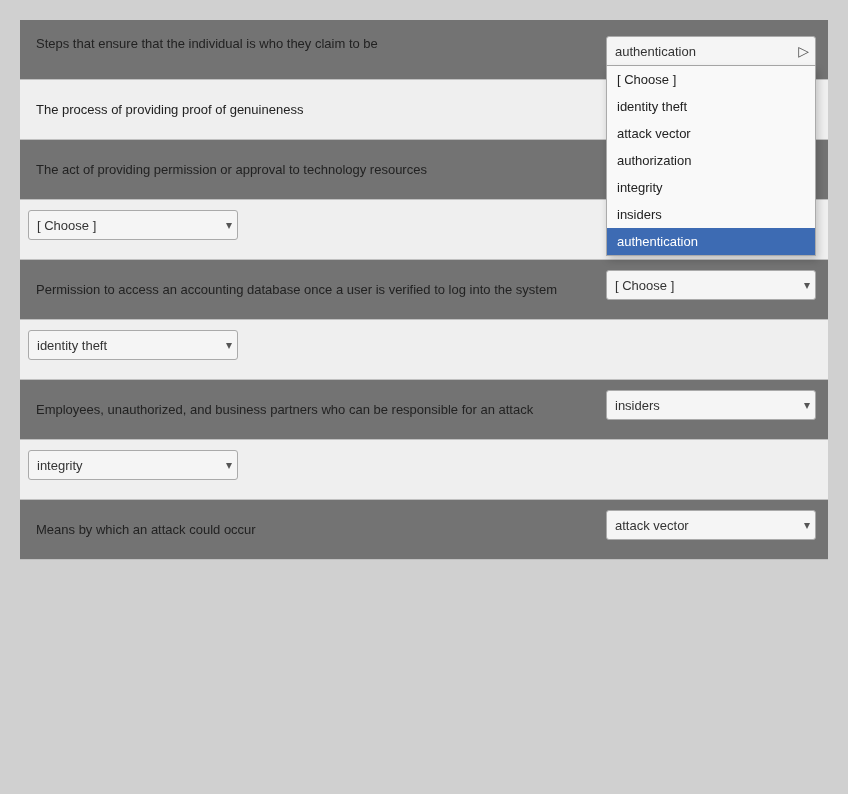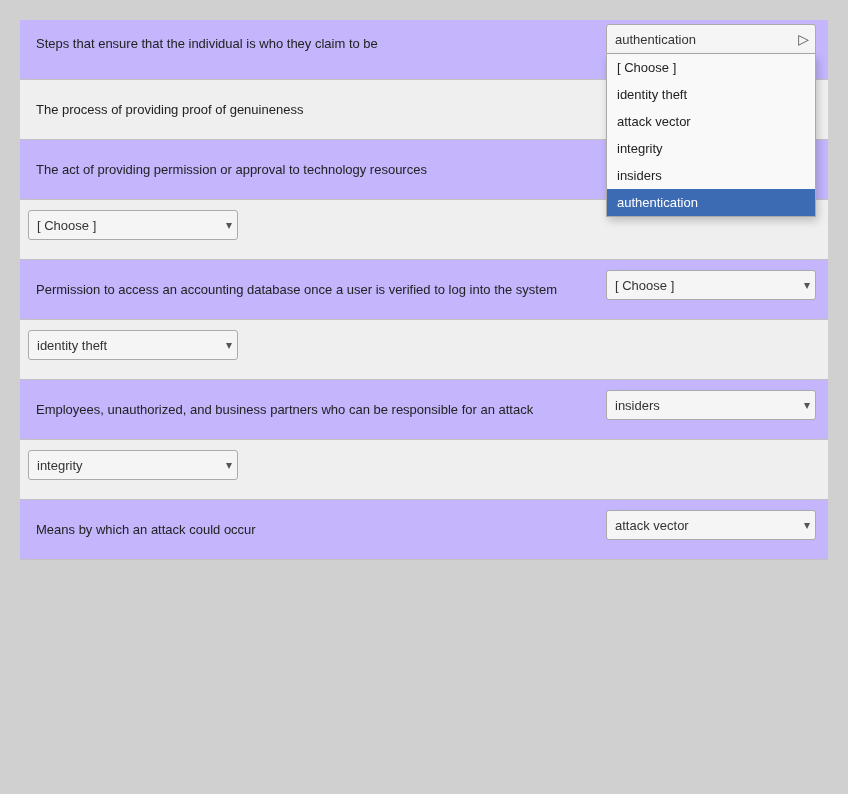--- a/index.html
+++ b/index.html
@@ -17,21 +17,21 @@
       background: #e8e8e8;
       width: 808px;
       border-radius: 4px;
       padding: 0;
       position: relative;
     }
     .row {
       display: flex;
       align-items: stretch;
       border-bottom: 1px solid #c0c0c0;
-      background: #c4b5fd;
+      background: #737373;
       min-height: 60px;
     }
     .row:nth-child(even) {
       background: #efefef;
     }
     .row-text {
       flex: 1;
       padding: 12px 16px;
       font-size: 13px;
       color: #222;
@@ -128,21 +128,21 @@
     .row-first {
       min-height: 60px;
       align-items: flex-start;
     }
     .row-first .row-text {
       align-items: flex-start;
       padding-top: 14px;
     }
     .row-first .row-control {
       align-items: flex-start;
-      padding-top: 4px;
+      padding-top: 16px;
     }
   </style>
 </head>
 <body>
 
 <div class="main-container">
 
   <div class="row row-first">
     <div class="row-text">
       <span>Steps that ensure that the individual is who they claim to be</span>
@@ -150,20 +150,21 @@
     <div class="row-control">
       <div class="dropdown-open-wrapper">
         <div class="dropdown-trigger">
           <span>authentication</span>
           <span class="chevron">▷</span>
         </div>
         <div class="dropdown-list">
           <div class="dropdown-item">[ Choose ]</div>
           <div class="dropdown-item">identity theft</div>
           <div class="dropdown-item">attack vector</div>
+          <div class="dropdown-item">authorization</div>
           <div class="dropdown-item">integrity</div>
           <div class="dropdown-item">insiders</div>
           <div class="dropdown-item selected">authentication</div>
         </div>
       </div>
     </div>
   </div>
 
   <div class="row">
     <div class="row-text">

